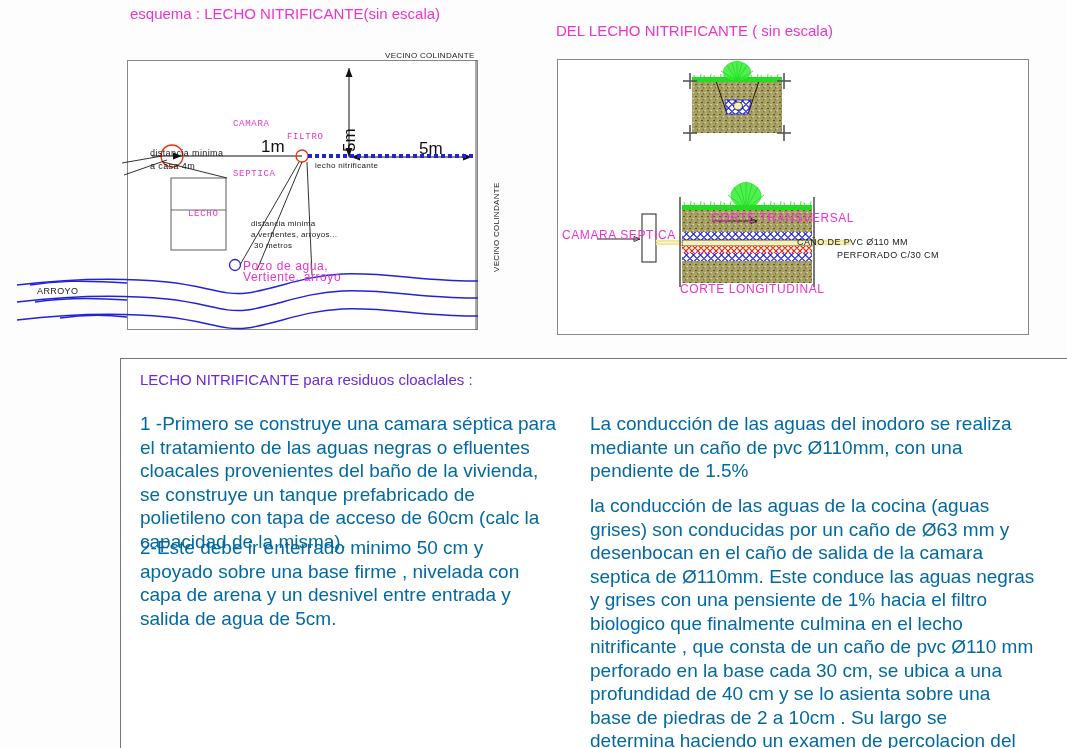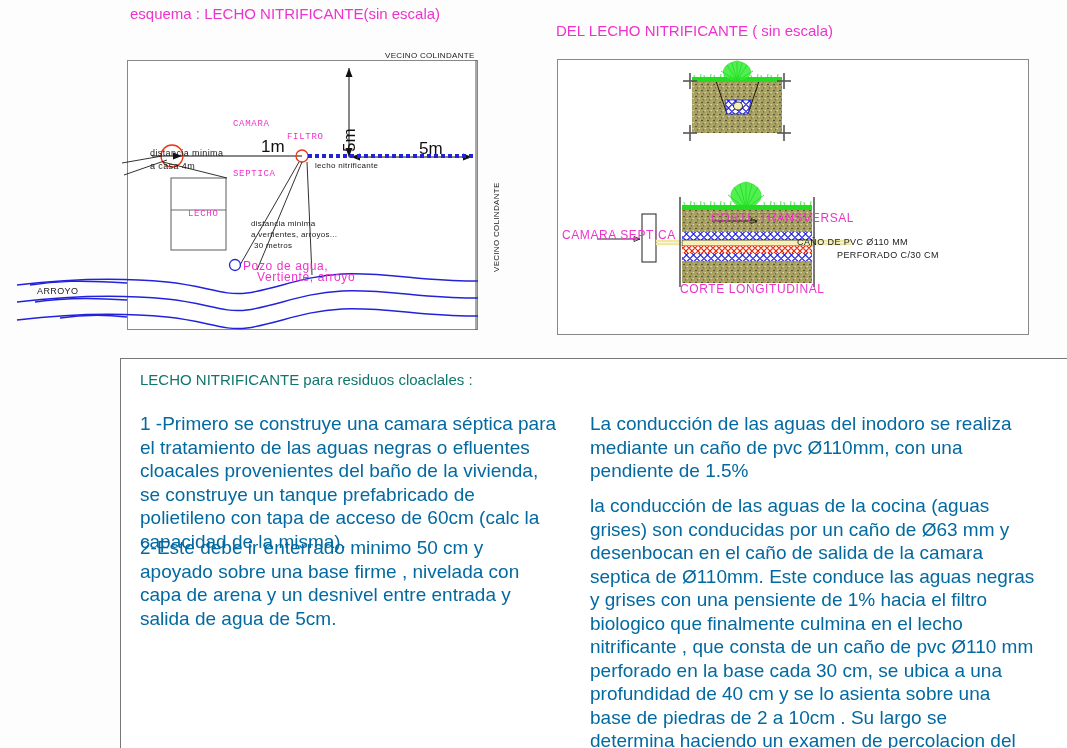--- a/index.html
+++ b/index.html
@@ -88,21 +88,21 @@
     box-sizing: border-box;
   }
   .body-magenta {
     color: #0369a1;
     font-family: "Liberation Sans", sans-serif;
     font-size: 19px;
     line-height: 23.5px;
     white-space: pre-wrap;
   }
   .body-head {
-    color: #0f766e;
+    color: #6d28d9;
     font-family: "Liberation Sans", sans-serif;
     font-size: 15px;
     line-height: 22px;
     white-space: pre;
   }
 
   svg { display: block; overflow: visible; }
 </style>
 </head>
 <body>
@@ -188,21 +188,21 @@
   <div class="abs cad-black-9" style="left:150px; top:148px;">distancia minima</div>
   <div class="abs cad-black-9" style="left:150px; top:161px;">a casa 4m</div>
 
   <div class="abs cad-magenta-9" style="left:188px; top:209px;">LECHO</div>
 
   <div class="abs cad-black" style="left:251px; top:219px;">distancia minima</div>
   <div class="abs cad-black" style="left:251px; top:230px;">a vertientes, arroyos...</div>
   <div class="abs cad-black" style="left:254px; top:241px;">30 metros</div>
 
   <div class="abs cad-magenta" style="left:243px; top:261px;">Pozo de agua,</div>
-  <div class="abs cad-magenta" style="left:243px; top:272px;margin-left:14px;">Vertiente, arroyo</div>
+  <div class="abs cad-magenta" style="left:243px; top:272px;">Vertiente, arroyo</div>
 
   <div class="abs panel" style="left:557px; top:59px; width:472px; height:276px;"></div>
 
   <svg class="abs" style="left:557px; top:59px;" width="472" height="276">
     <defs>
 
       <pattern id="soil" width="6" height="6" patternUnits="userSpaceOnUse">
         <rect width="6" height="6" fill="#a8a061"></rect>
         <circle cx="1" cy="1.5" r="0.8" fill="#3b3b20"></circle>
         <circle cx="4.2" cy="3.6" r="0.7" fill="#efeee0"></circle>

